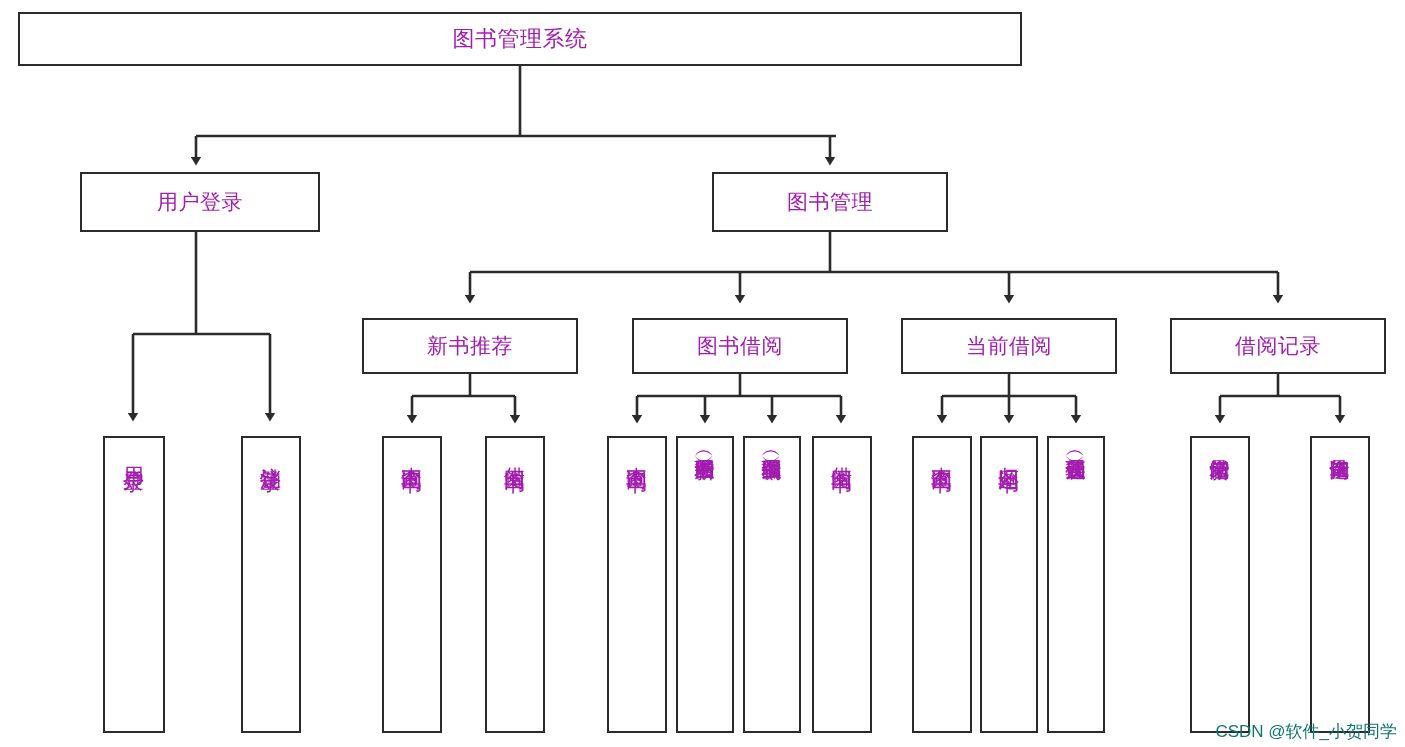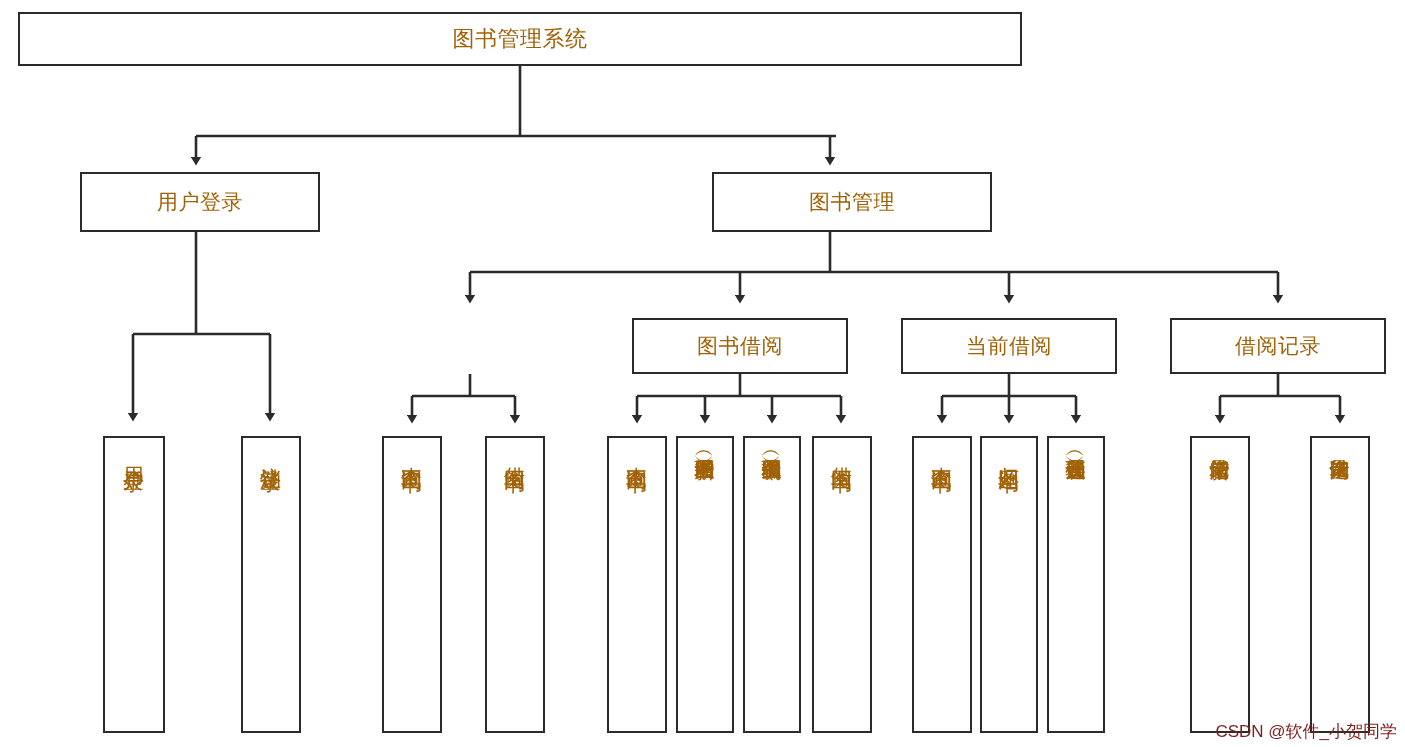--- a/index.html
+++ b/index.html
@@ -27,21 +27,21 @@
     pointer-events: none;
   }
   .node {
     position: absolute;
     box-sizing: border-box;
     background: #ffffff;
     border: 2px solid #2b2b2b;
     display: flex;
     align-items: center;
     justify-content: center;
-    color: #a16207;
+    color: #a21caf;
     line-height: 1.12;
     z-index: 2;
   }
   .node .label {
     display: block;
     text-align: center;
     white-space: nowrap;
   }
   
   .node.horiz .label {
@@ -70,21 +70,21 @@
   }
   .node.vert.tall-text .label {
     font-size: 20px;
     letter-spacing: 0px;
   }
   .watermark {
     position: absolute;
     right: 8px;
     bottom: 4px;
     font-size: 17px;
-    color: #7f1d1d;
+    color: #0f766e;
     white-space: nowrap;
     z-index: 5;
   }
 </style>
 </head>
 <body>
 
 <div id="canvas">
 
   <svg id="edges" viewBox="0 0 1405 747" width="1405" height="747">
@@ -138,24 +138,27 @@
   </svg>
 
   <div class="node horiz root" style="left:18px; top:12px; width:1004px; height:54px;">
     <span class="label">图书管理系统</span>
   </div>
 
   <div class="node horiz" style="left:80px; top:172px; width:240px; height:60px;">
     <span class="label">用户登录</span>
   </div>
 
-  <div class="node horiz" style="left:712px; top:172px; width:280px; height:60px;">
+  <div class="node horiz" style="left:712px; top:172px; width:236px; height:60px;">
     <span class="label">图书管理</span>
   </div>
 
+  <div class="node horiz" style="left:362px; top:318px; width:216px; height:56px;">
+    <span class="label">新书推荐</span>
+  </div>
 
   <div class="node horiz" style="left:901px; top:318px; width:216px; height:56px;">
     <span class="label">当前借阅</span>
   </div>
 
   <div class="node horiz" style="left:632px; top:318px; width:216px; height:56px;">
     <span class="label">图书借阅</span>
   </div>
 
   <div class="node horiz" style="left:1170px; top:318px; width:216px; height:56px;justify-content:center;">

